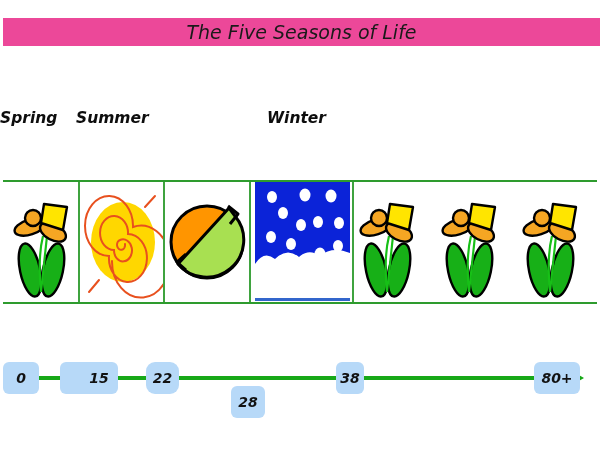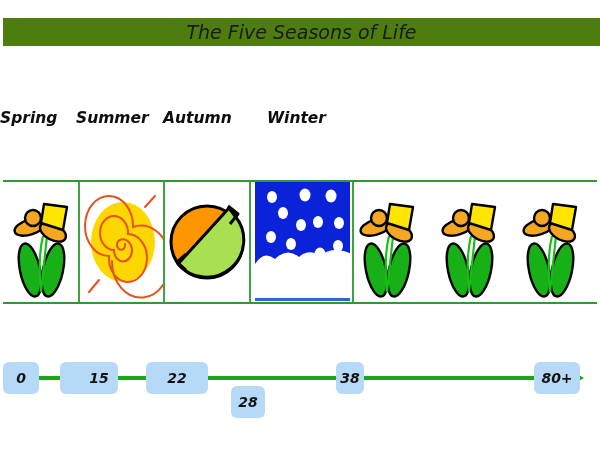--- a/index.html
+++ b/index.html
@@ -15,21 +15,21 @@
     font-family: "DejaVu Sans", "Liberation Sans", sans-serif;
   }
 
   
   #title-band {
     position: absolute;
     left: 3px;
     top: 18px;
     width: 597px;
     height: 28px;
-    background: #4d7c0f;
+    background: #ec4899;
   }
   #title-text {
     position: absolute;
     left: 0;
     top: 0;
     width: 100%;
     height: 28px;
     line-height: 28px;
     text-align: center;
     font-size: 19px;
@@ -135,21 +135,20 @@
 </head>
 <body>
 
 <div id="title-band">
   <div id="title-text">The Five Seasons of Life</div>
 </div>
 
 <div id="season-labels">
   <div class="season-label" style="left:0px;">Spring</div>
   <div class="season-label" style="left:76px;">Summer</div>
-  <div class="season-label" style="left:163px;">Autumn</div>
   <div class="season-label" style="left:267px;">Winter</div>
 </div>
 
 <div id="illustration-strip">
 
   <div id="strip-line-top"></div>
   <div id="strip-line-bottom"></div>
 
   <div class="strip-divider" style="left:75px;"></div>
   <div class="strip-divider" style="left:160px;"></div>
@@ -272,17 +271,17 @@
     </svg>
   </div>
 </div>
 
 <div id="timeline">
   <div id="timeline-line"></div>
   <div id="timeline-arrow"></div>
 
   <div class="tl-node" style="left:3px;  width:36px;">0</div>
   <div class="tl-node" style="left:60px; width:38px;padding-left:20px;">15</div>
-  <div class="tl-node" style="left:146px;width:62px;">22</div>
+  <div class="tl-node" style="left:146px;width:33px;border-radius:9px;">22</div>
   <div class="tl-node" style="left:231px;width:34px;margin-top:24px;">28</div>
   <div class="tl-node" style="left:336px;width:28px;">38</div>
   <div class="tl-node" style="left:534px;width:46px;">80+</div>
 </div>
 
 </body></html>

